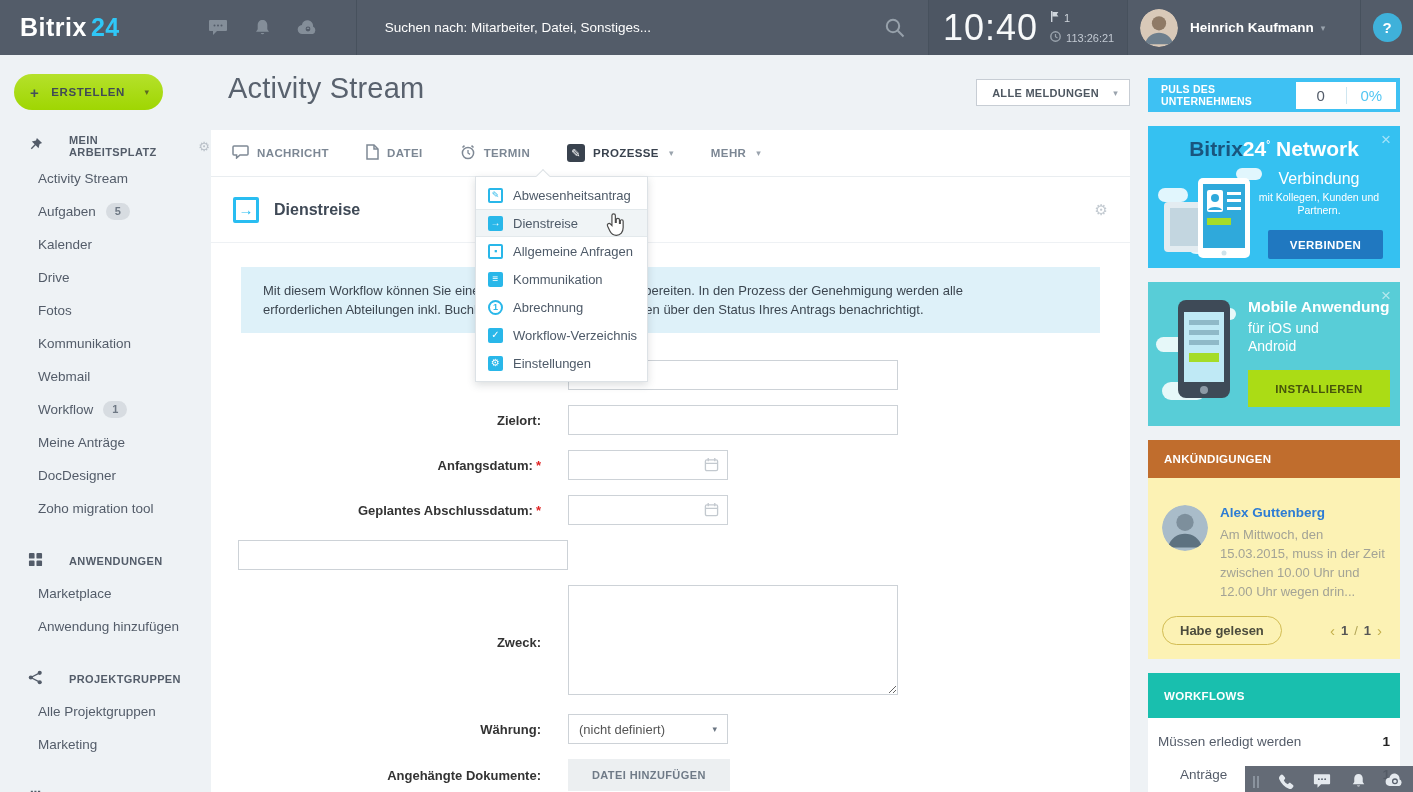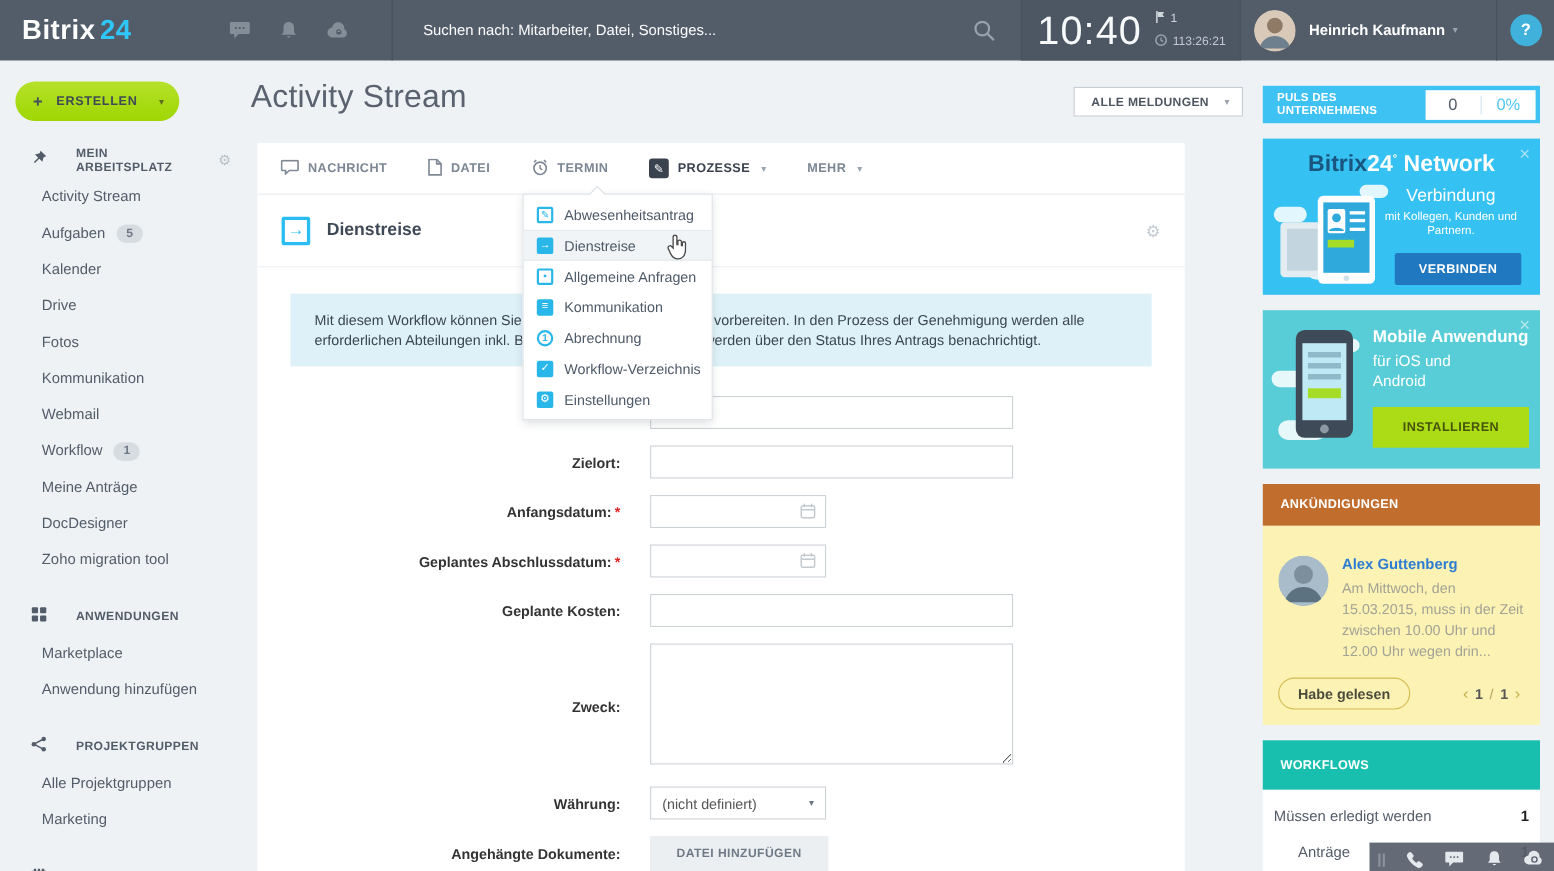--- a/index.html
+++ b/index.html
@@ -41,21 +41,21 @@
   .sec-gear { color:#b9c0c8; font-size:13px; margin-left:2px; }
   .s-item { height:33px; line-height:33px; padding-left:38px; font-size:13.5px; color:#535c69; cursor:pointer; white-space:nowrap; }
   .badge { display:inline-block; background:#d7dce1; color:#6e7884; font-size:11px; font-weight:bold; border-radius:9px; padding:2px 9px; margin-left:10px; line-height:13px; vertical-align:1px; }
 
   
   .main { position:absolute; top:55px; left:210px; width:933px; bottom:0; }
   .main-head { position:relative; height:75px; }
   .page-title { position:absolute; left:18px; top:17px; font-size:29px; font-weight:300; color:#59626e; letter-spacing:.2px; }
   .filter-btn { position:absolute; right:13px; top:24px; height:27px; background:#fff; border:1px solid #c7cdd4; font-size:11px; font-weight:bold; color:#4e5761; letter-spacing:.3px; padding:0 30px 0 15px; display:flex; align-items:center; cursor:pointer; }
   .filter-btn .caret { position:absolute; right:11px; }
-  .panel { position:absolute; top:75px; left:1px; width:843px; bottom:0; background:#fff;margin-left:23px; }
+  .panel { position:absolute; top:75px; left:1px; width:919px; bottom:0; background:#fff; }
   .toolbar { height:47px; border-bottom:1px solid #e9edf0; display:flex; align-items:center; padding-left:21px; gap:37px; }
   .tool { display:flex; align-items:center; gap:8px; font-size:11.5px; font-weight:bold; color:#7c8794; letter-spacing:.4px; cursor:pointer; white-space:nowrap; }
   .tool.dark { color:#39424e; }
   .tool .caret { margin-left:2px; }
   .prozesse-ic { width:18px; height:18px; background:#39424e; border-radius:3px; color:#fff; font-size:11px; display:flex; align-items:center; justify-content:center; }
   .form-head { height:66px; border-bottom:1px solid #eef1f4; display:flex; align-items:center; padding:0 22px; }
   .form-ic { width:26px; height:26px; border:3px solid #29bdf1; border-radius:2px; color:#29bdf1; font-weight:bold; font-size:15px; display:flex; align-items:center; justify-content:center; }
   .form-title { margin-left:15px; font-size:16px; font-weight:bold; color:#3f4956; }
   .form-gear { margin-left:auto; color:#c3cad1; font-size:15px; cursor:pointer; }
   .form-body { padding-top:24px; }
@@ -343,21 +343,20 @@
           <div class="flabel"><span>Geplantes Abschlussdatum:</span><span class="req">*</span></div>
           <div class="ffield">
             <input class="inp short" type="text" style="">
             <span class="cal-ic"><svg width="15" height="15" viewBox="0 0 16 16">
                   <rect x="1.5" y="3" width="13" height="11.5" rx="1.5" fill="none" stroke="#c3c9cf" stroke-width="1.4"></rect>
                   <path d="M4.5 1v3.4M11.5 1v3.4M1.5 6.8h13" stroke="#c3c9cf" stroke-width="1.4"></path>
                 </svg></span>
           </div>
         </div>
         <div class="frow">
-          <div class="flabel">Geplante Kosten:</div>
           <div class="ffield"><input class="inp" type="text" style=""></div>
         </div>
         <div class="frow">
           <div class="flabel">Zweck:</div>
           <div class="ffield"><textarea class="inp" style=""></textarea></div>
         </div>
         <div class="frow">
           <div class="flabel">Währung:</div>
           <div class="ffield">
             <div class="selbox">

